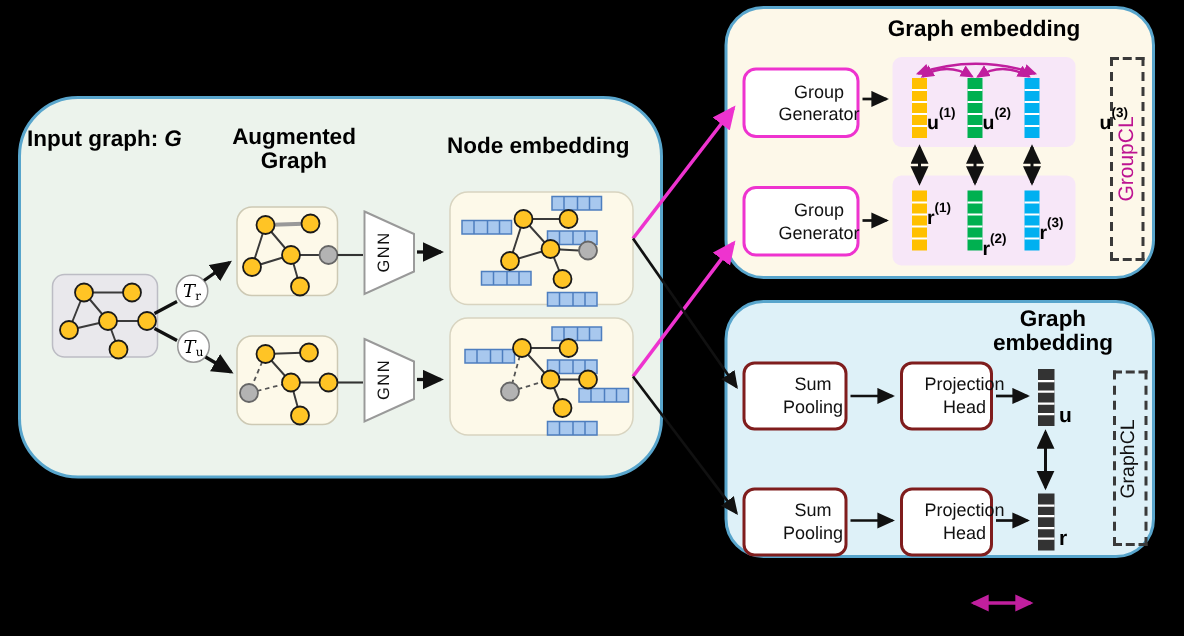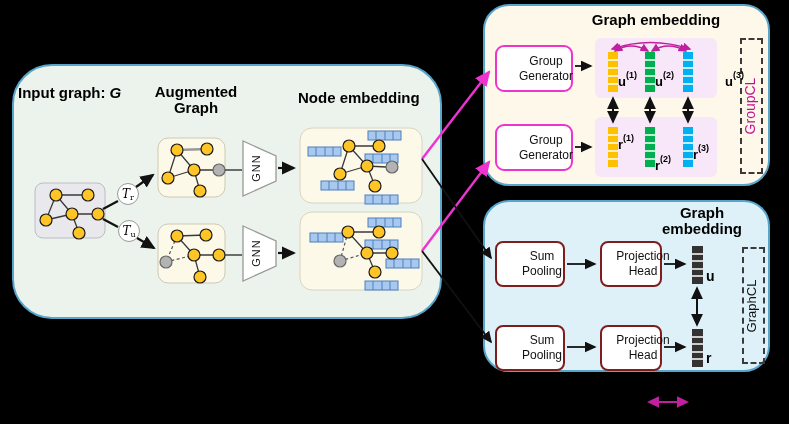--- a/index.html
+++ b/index.html
@@ -75,21 +75,21 @@
   <div class="box gg" style="left:495px;top:124px;">
     <span>Group</span>
     <span>Generator</span>
   </div>
 
   <div class="pinkbox" style="left:595px;top:38px;"></div>
   <div class="pinkbox" style="left:595px;top:117px;"></div>
 
   <span class="veclabel" style="left:618px;top:73px;"><span>u</span><sup>(1)</sup></span>
   <span class="veclabel" style="left:655px;top:73px;"><span>u</span><sup>(2)</sup></span>
-  <span class="veclabel" style="left:725px;top:73px;"><span>u</span><sup>(3)</sup></span>
+  <span class="veclabel" style="left:693px;top:73px;padding-left:40px;"><span>u</span><sup>(3)</sup></span>
   <span class="veclabel" style="left:618px;top:136px;"><span>r</span><sup>(1)</sup></span>
   <span class="veclabel" style="left:655px;top:146px;margin-top:11px;"><span>r</span><sup>(2)</sup></span>
   <span class="veclabel" style="left:693px;top:146px;"><span>r</span><sup>(3)</sup></span>
 
   <div class="bracket" style="left:740px;top:38px;width:23px;height:136px;"></div>
   <div class="bracket-label rot" id="groupcl-label" style="left:692px;top:96px;">GroupCL</div>
 
   <div class="title ctr" style="left:647px;top:205px;width:110px;">
     <div>Graph</div>
     <div>embedding</div>

